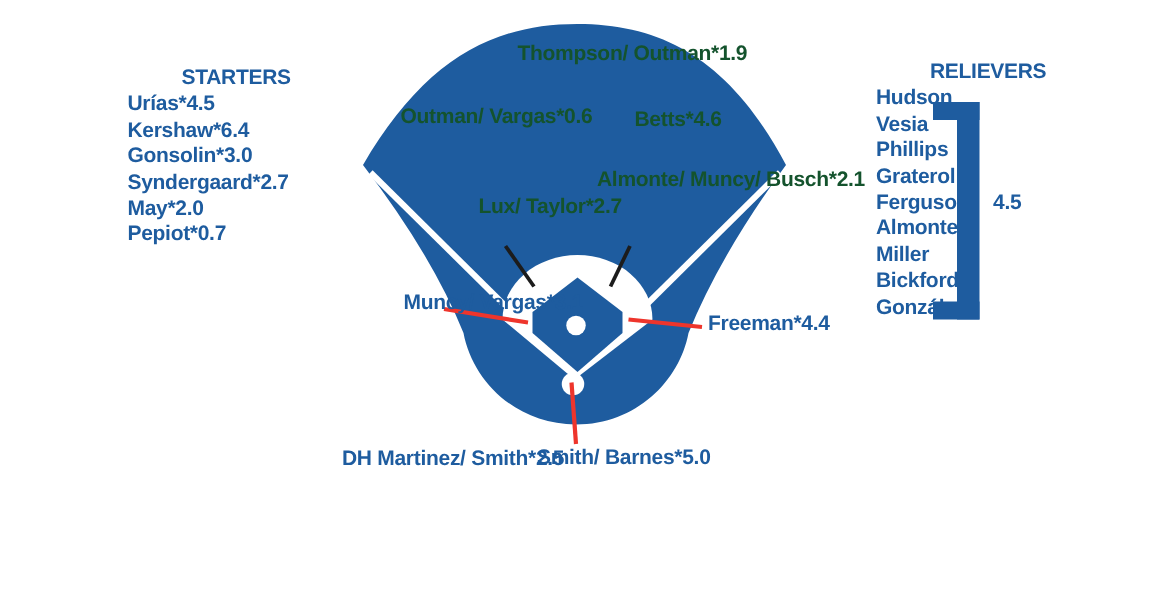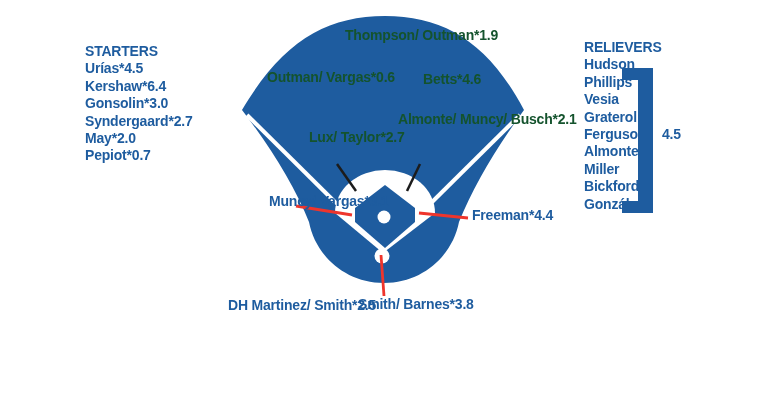--- a/index.html
+++ b/index.html
@@ -4,21 +4,21 @@
 <style>
   html,body{margin:0;padding:0;background:#fff;}
   .canvas{
     position:relative;width:768px;height:402px;background:var(--bg,#fff);
     font-family:"Liberation Sans",sans-serif;font-weight:700;overflow:hidden;
   }
   .field-svg{position:absolute;left:0;top:0;}
   .lbl{position:absolute;font-size:14px;line-height:17.4px;letter-spacing:-0.2px;white-space:nowrap;}
   .blue-txt{color:var(--blue,#1e5c9f);}
   .white-txt{color:#14532d;}
-  .list .hdr{display:block;}
+  .list .hdr{display:block;margin-left:36px;}
   .list .item{display:block;}
   .bracket{
     position:absolute;left:622px;top:68px;width:31px;height:145px;box-sizing:border-box;
     border-top:12px solid var(--blue,#1e5c9f);
     border-bottom:12px solid var(--blue,#1e5c9f);
     border-right:15px solid var(--blue,#1e5c9f);
   }
 </style>
 </head>
 <body>
@@ -57,22 +57,22 @@
     <span class="item">Kershaw*6.4</span>
     <span class="item">Gonsolin*3.0</span>
     <span class="item">Syndergaard*2.7</span>
     <span class="item">May*2.0</span>
     <span class="item">Pepiot*0.7</span>
   </div>
 
   <div class="lbl blue-txt list" style="left:584px;top:39px;">
     <span class="hdr">RELIEVERS</span>
     <span class="item">Hudson</span>
+    <span class="item">Vesia</span>
     <span class="item">Phillips</span>
-    <span class="item">Vesia</span>
     <span class="item">Graterol</span>
     <span class="item">Ferguson</span>
     <span class="item">Almonte</span>
     <span class="item">Miller</span>
     <span class="item">Bickford</span>
     <span class="item">González</span>
   </div>
 
   <div class="bracket"></div>
   <div class="lbl blue-txt" style="left:662px;top:126px;">4.5</div>
@@ -81,40 +81,40 @@
     <span class="item">Thompson/</span>
     <span class="item">Outman*1.9</span>
   </div>
   <div class="lbl white-txt" style="left:267px;top:69px;">
     <span class="item">Outman/</span>
     <span class="item">Vargas*0.6</span>
   </div>
   <div class="lbl white-txt" style="left:423px;top:71px;">
     <span class="item">Betts*4.6</span>
   </div>
-  <div class="lbl white-txt" style="left:298px;top:129px;padding-left:11px;">
+  <div class="lbl white-txt" style="left:308px;top:129px;padding-left:11px;">
     <span class="item">Lux/</span>
     <span class="item">Taylor*2.7</span>
   </div>
   <div class="lbl white-txt" style="left:398px;top:111px;">
     <span class="item">Almonte/</span>
     <span class="item">Muncy/</span>
     <span class="item">Busch*2.1</span>
   </div>
 
   <div class="lbl blue-txt" style="left:225px;top:193px;padding-left:44px;">
     <span class="item">Muncy/</span>
     <span class="item">Vargas*3.1</span>
   </div>
   <div class="lbl blue-txt" style="left:472px;top:207px;">
     <span class="item">Freeman*4.4</span>
   </div>
   <div class="lbl blue-txt" style="left:358px;top:296px;">
     <span class="item">Smith/</span>
-    <span class="item">Barnes*3.8</span>
+    <span class="item">Barnes*5.0</span>
   </div>
   <div class="lbl blue-txt" style="left:228px;top:297px;">
     <span class="item">DH</span>
     <span class="item">Martinez/</span>
     <span class="item">Smith*2.5</span>
   </div>
 
 </div>
 
 </body></html>

